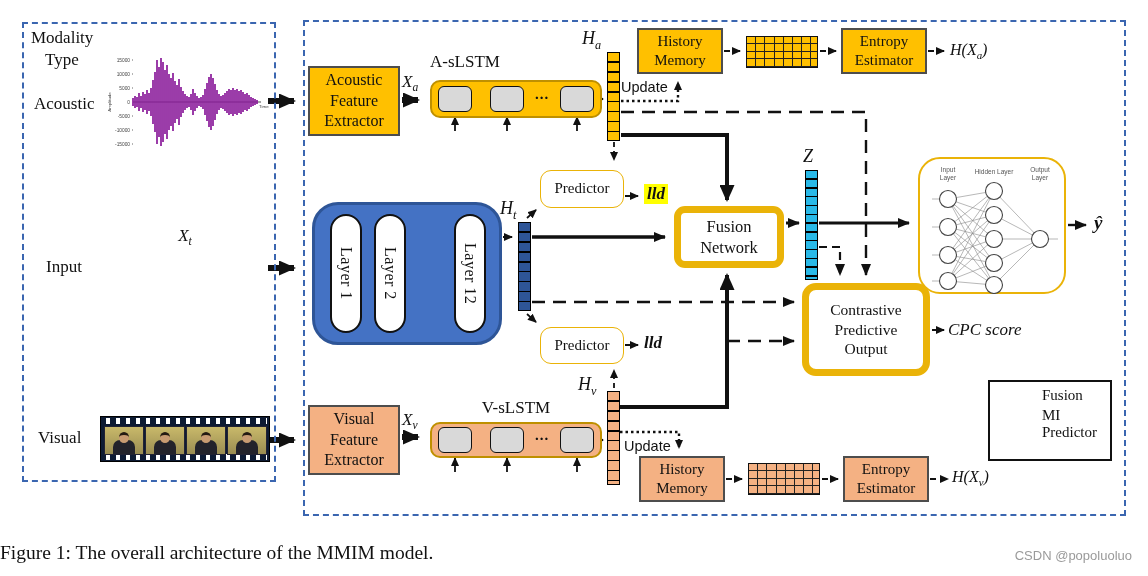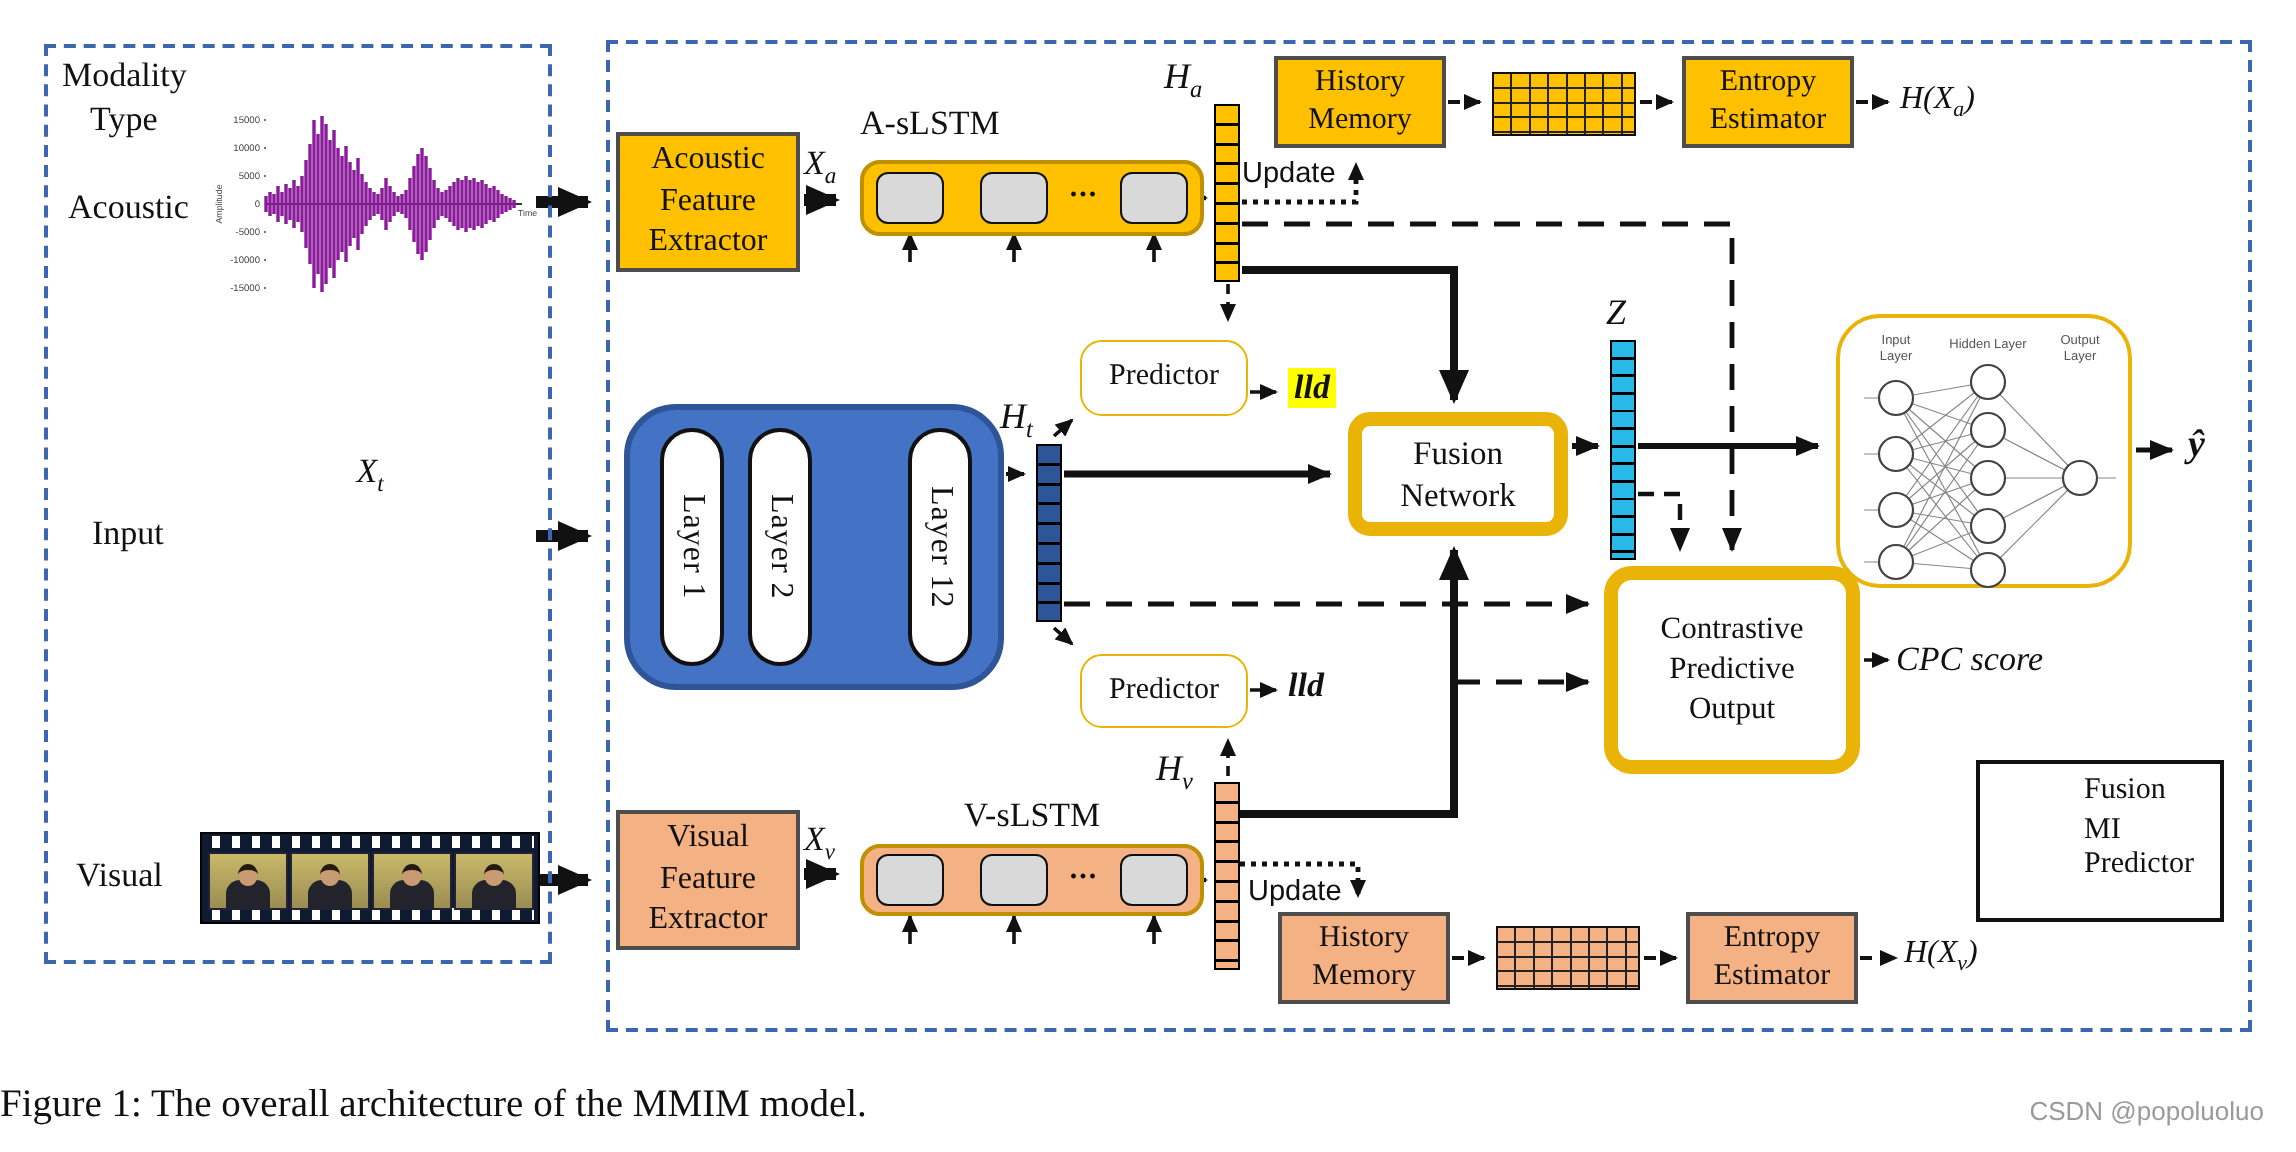--- a/index.html
+++ b/index.html
@@ -273,21 +273,21 @@
   <div class="lbl serif" style="left:644px;top:333px;font-style:italic;font-weight:bold;font-size:17px;">lld</div>
 
   <div class="box whiteround serif" style="left:674px;top:206px;width:110px;height:62px;font-size:16.5px;">
     <div>Fusion</div>
     <div>Network</div>
   </div>
 
   <div class="lbl math" style="left:803px;top:146px;font-size:18px;">Z</div>
   <div class="stack z" style="left:805px;top:170px;height:110px;"></div>
 
-  <div class="box whiteround serif" style="left:802px;top:283px;width:128px;height:104px;font-size:15.5px;border-radius:14px;">
+  <div class="box whiteround serif" style="left:802px;top:283px;width:128px;height:93px;font-size:15.5px;border-radius:14px;">
     <div>Contrastive</div>
     <div>Predictive</div>
     <div>Output</div>
   </div>
   <div class="lbl math" style="left:948px;top:320px;font-size:17px;">CPC score</div>
 
   <div class="lbl serif" style="left:912px;top:131px;width:160px;text-align:center;font-size:17px;margin-top:36px;">MLP for Regression</div>
   <div class="box whiteround" style="left:918px;top:157px;width:148px;height:137px;border-radius:22px;border-width:2.5px;"></div>
   <svg class="abs" style="left:918px;top:157px;" width="148" height="137" viewBox="0 0 148 137">
     <g stroke="#888" stroke-width="0.6">

